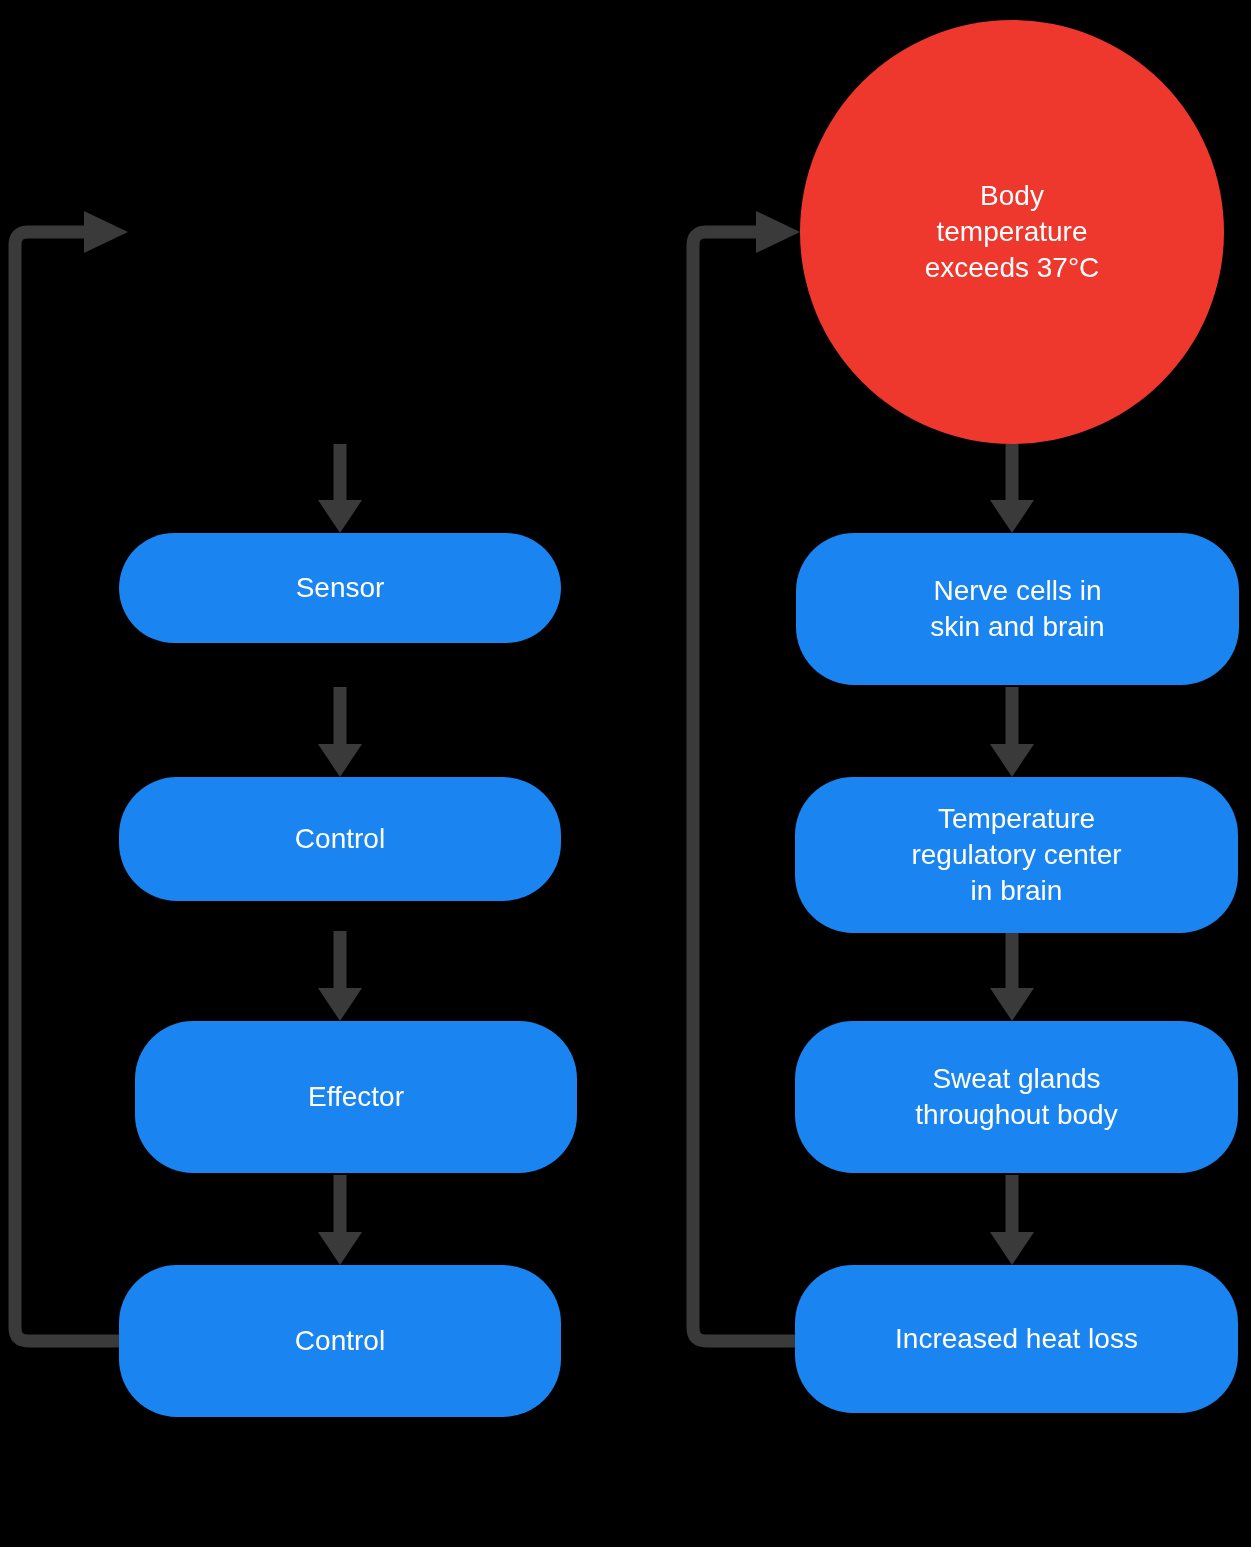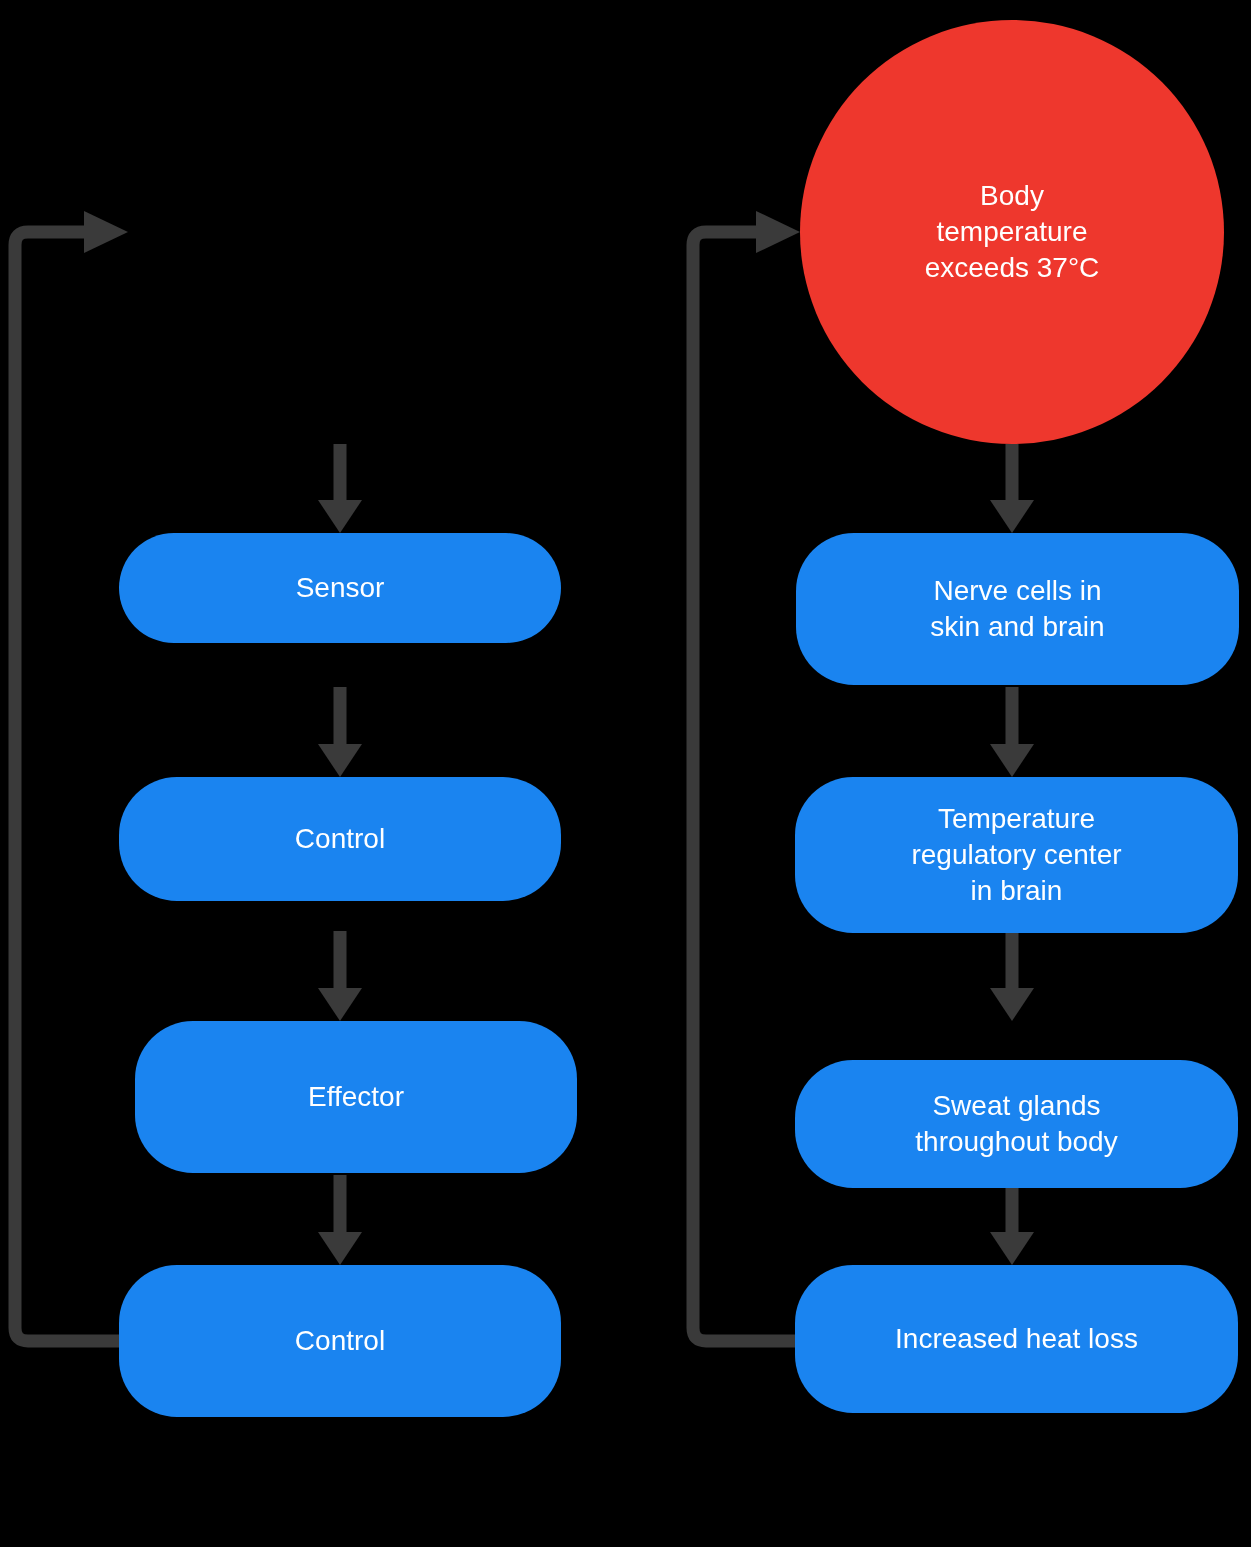--- a/index.html
+++ b/index.html
@@ -114,21 +114,21 @@
   </div>
   <div class="node box" style="left:796px; top:533px; width:443px; height:152px;">
     <span class="label">Nerve cells in
 skin and brain</span>
   </div>
   <div class="node box" style="left:795px; top:777px; width:443px; height:156px;">
     <span class="label">Temperature
 regulatory center
 in brain</span>
   </div>
-  <div class="node box" style="left:795px; top:1060px; width:443px; height:128px;">
+  <div class="node box" style="left:795px; top:1021px; width:443px; height:152px;">
     <span class="label">Sweat glands
 throughout body</span>
   </div>
   <div class="node box" style="left:795px; top:1265px; width:443px; height:148px;">
     <span class="label">Increased heat loss</span>
   </div>
 
 </div>
 
 </body></html>

